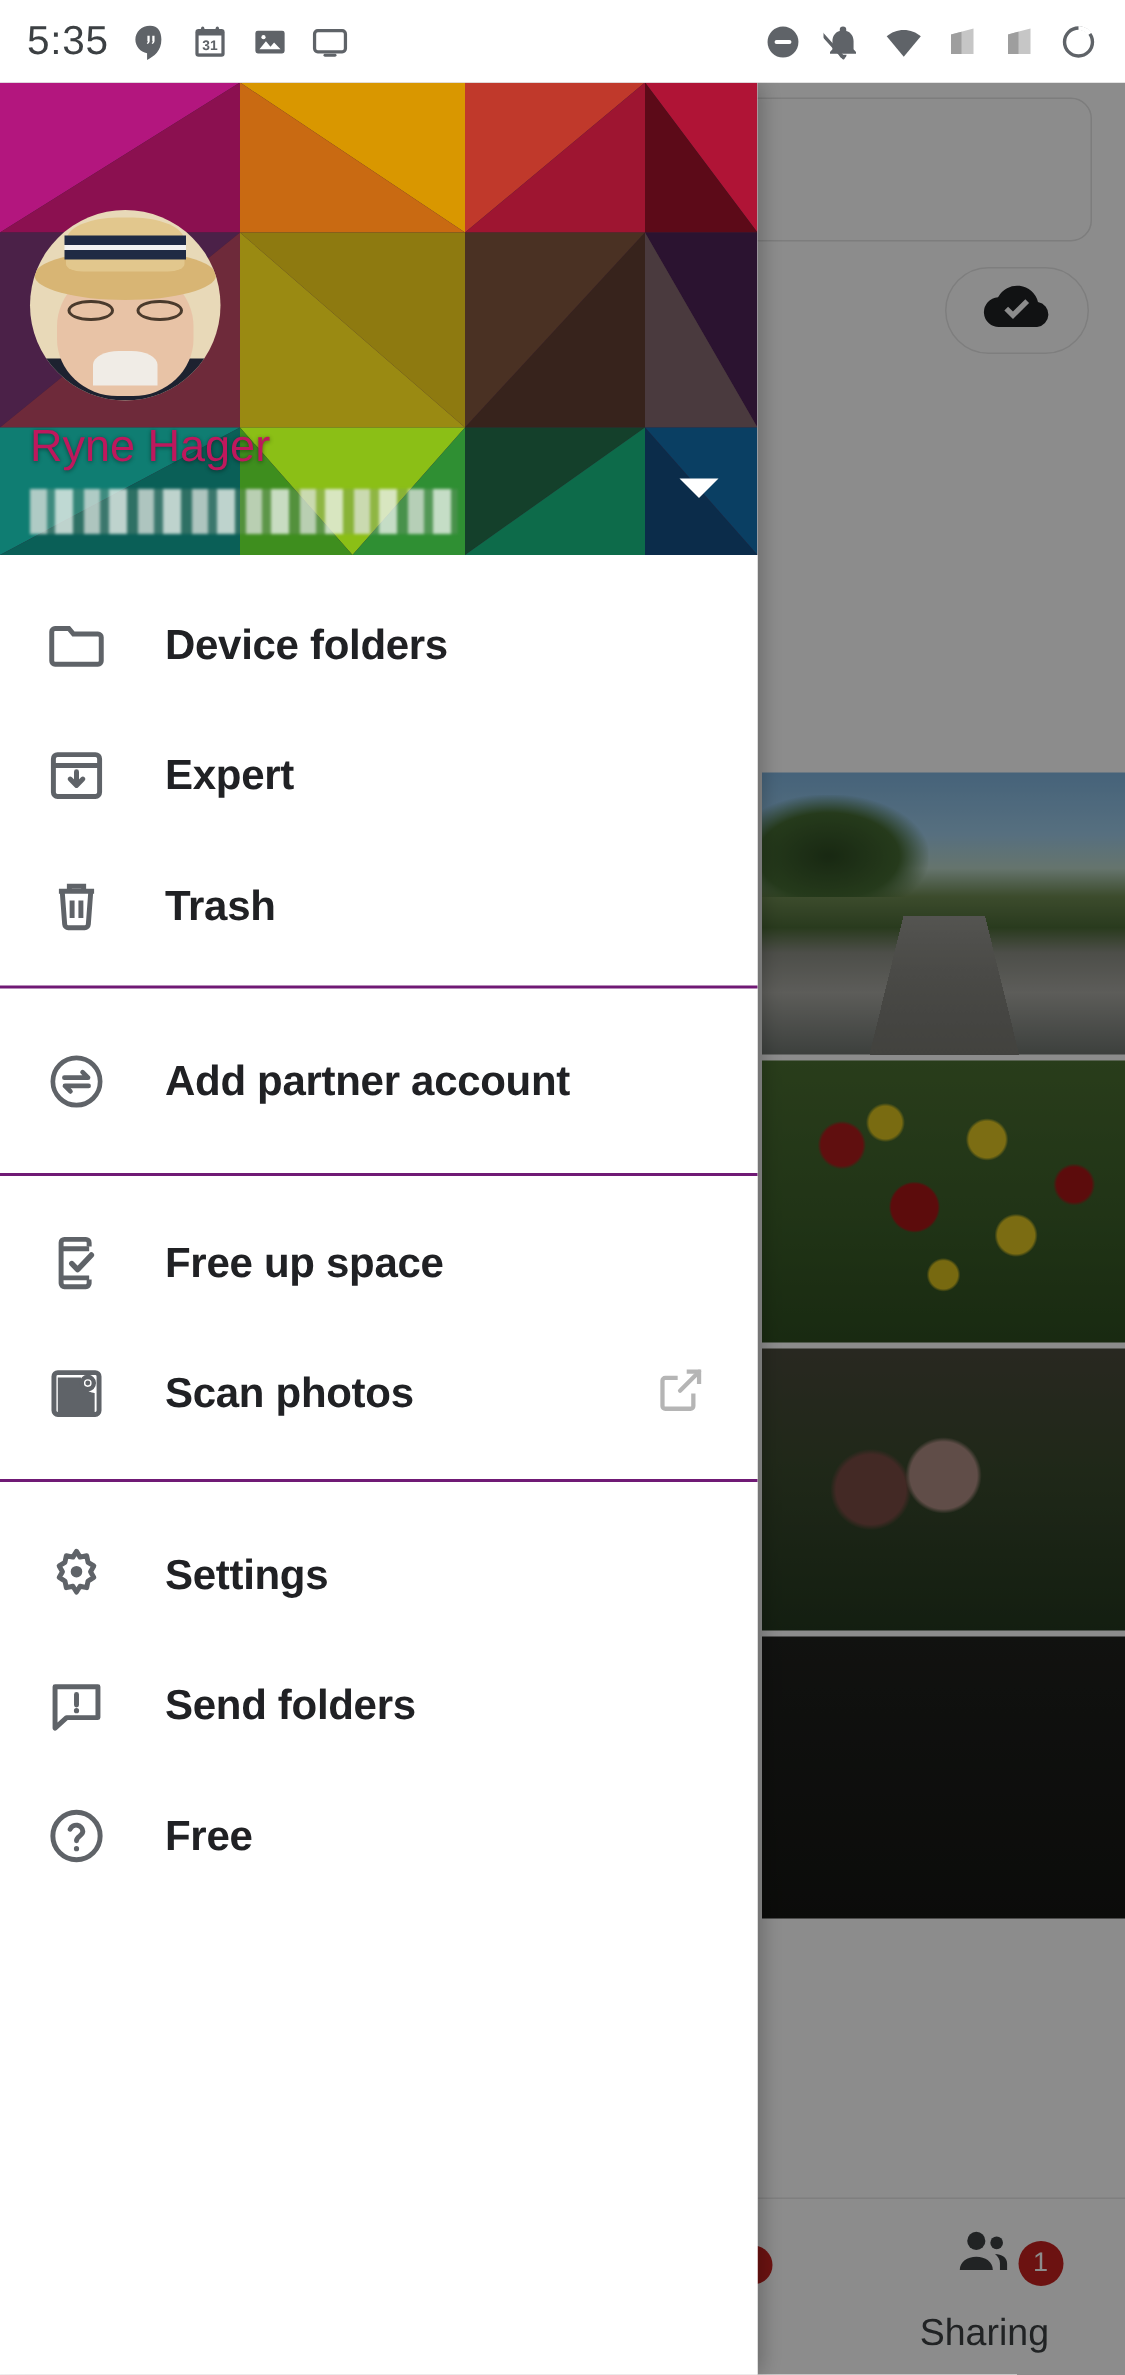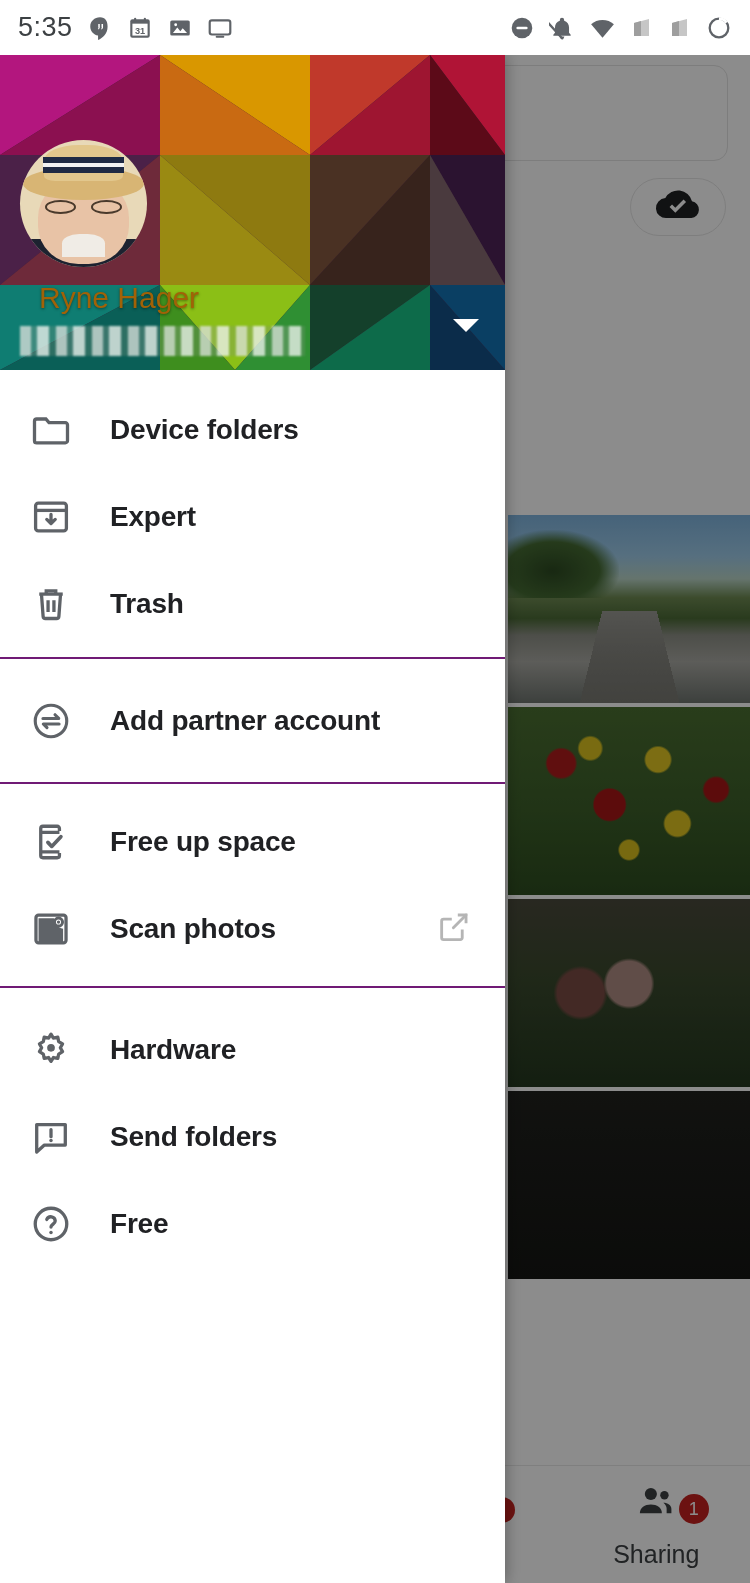--- a/index.html
+++ b/index.html
@@ -165,23 +165,22 @@
     position:absolute; left:0; bottom:0; width:100%; height:22%;
     background:#1d2230;
   }
   #avatar .neck {
     position:absolute; left:33%; bottom:8%; width:34%; height:18%;
     background:#f0ecE6; border-radius:40% 40% 0 0;
   }
 
   #acctname {
     position:absolute; left:20px; bottom:55px;
-    font-size:30px; color:#a16207; font-weight:400;
+    font-size:30px; color:#be185d; font-weight:400;
     text-shadow:0 1px 3px rgba(0,0,0,.45);
-    margin-left:19px;
   }
   #acctemail {
     position:absolute; left:20px; bottom:14px;
     width:285px; height:30px;
     background:
       repeating-linear-gradient(90deg,
         rgba(220,225,220,.78) 0 11px, rgba(150,165,150,.35) 11px 17px,
         rgba(235,240,235,.8) 17px 29px, rgba(130,150,130,.3) 29px 36px);
     filter:blur(1.2px);
   }
@@ -502,21 +501,21 @@
 
       <div class="section sec-d">
 
         <div class="mitem">
           <span class="micon">
             <svg width="44" height="44" viewBox="0 0 24 24" fill="none" stroke="#5f6368" stroke-width="1.8">
               <path d="M12 3.4l1.3 2.1 2.4-.5.5 2.4 2.1 1.3-1.2 2.1 1.2 2.1-2.1 1.3-.5 2.4-2.4-.5L12 18.2l-1.3-2.1-2.4.5-.5-2.4-2.1-1.3 1.2-2.1-1.2-2.1 2.1-1.3.5-2.4 2.4.5z" stroke-linejoin="round"></path>
               <circle cx="12" cy="10.8" r="2.1" fill="#5f6368" stroke="none"></circle>
             </svg>
           </span>
-          <span class="mlabel">Hardware</span>
+          <span class="mlabel">Settings</span>
         </div>
 
         <div class="mitem">
           <span class="micon">
             <svg width="44" height="44" viewBox="0 0 24 24" fill="none" stroke="#5f6368" stroke-width="1.8">
               <path d="M4.2 5.2h15.6v11.2H8.4l-4.2 3.8z" stroke-linejoin="round"></path>
               <path d="M12 8v3.8" stroke-linecap="round"></path>
               <circle cx="12" cy="13.9" r=".95" fill="#5f6368" stroke="none"></circle>
             </svg>
           </span>

